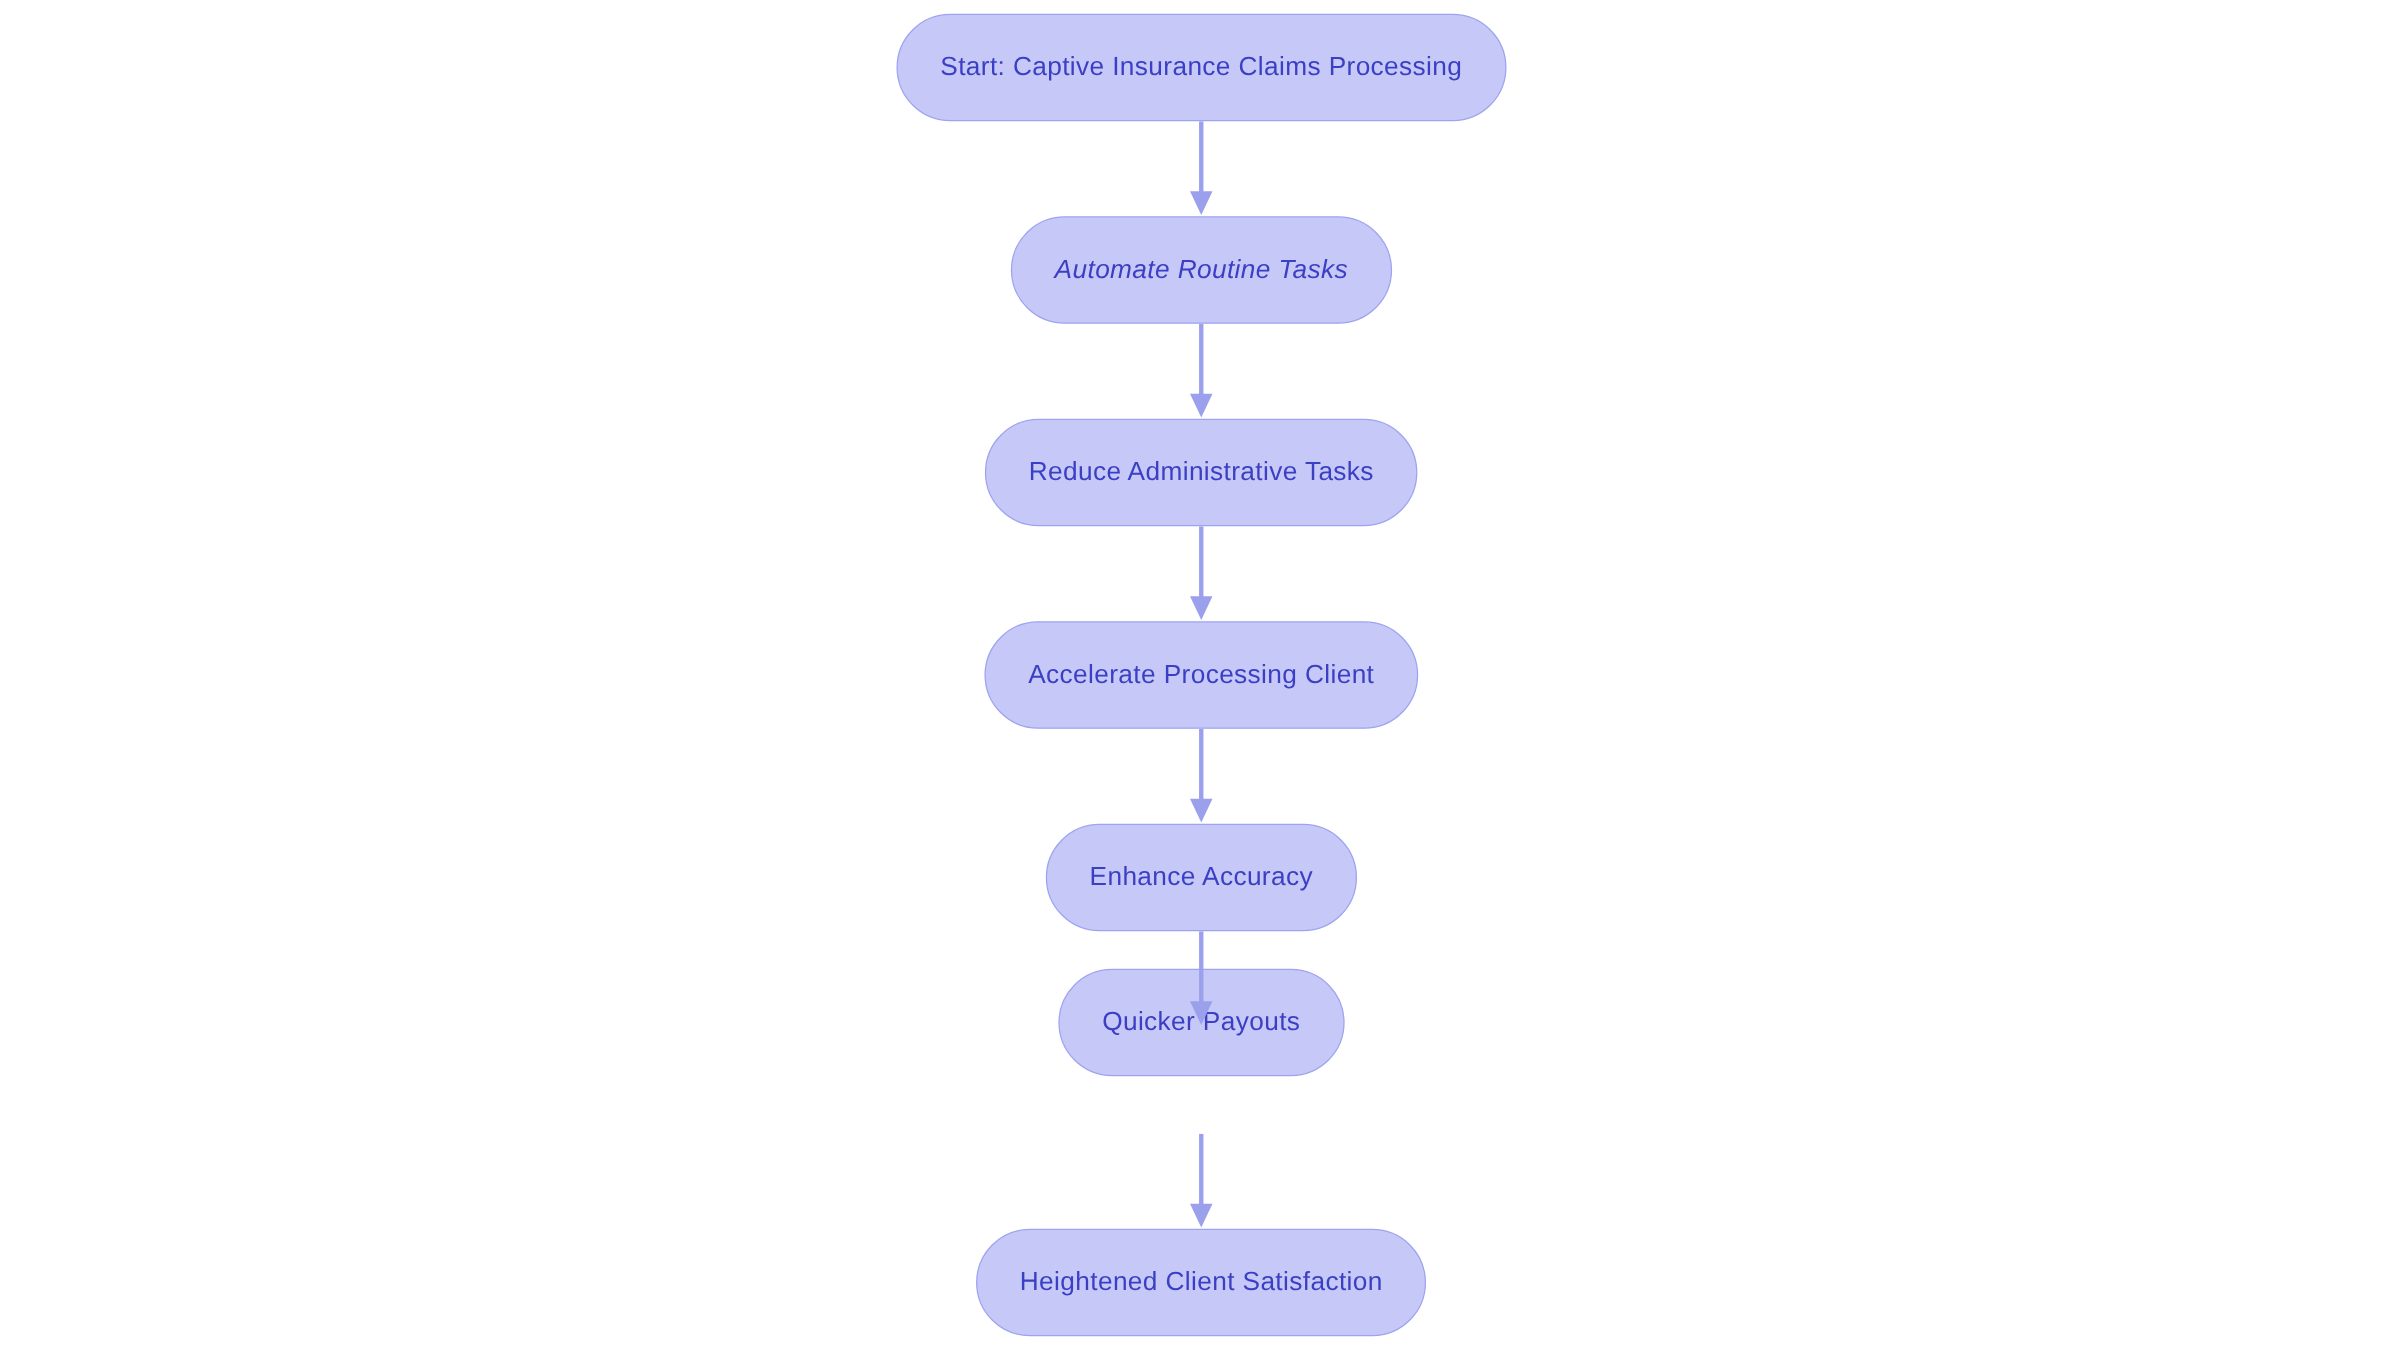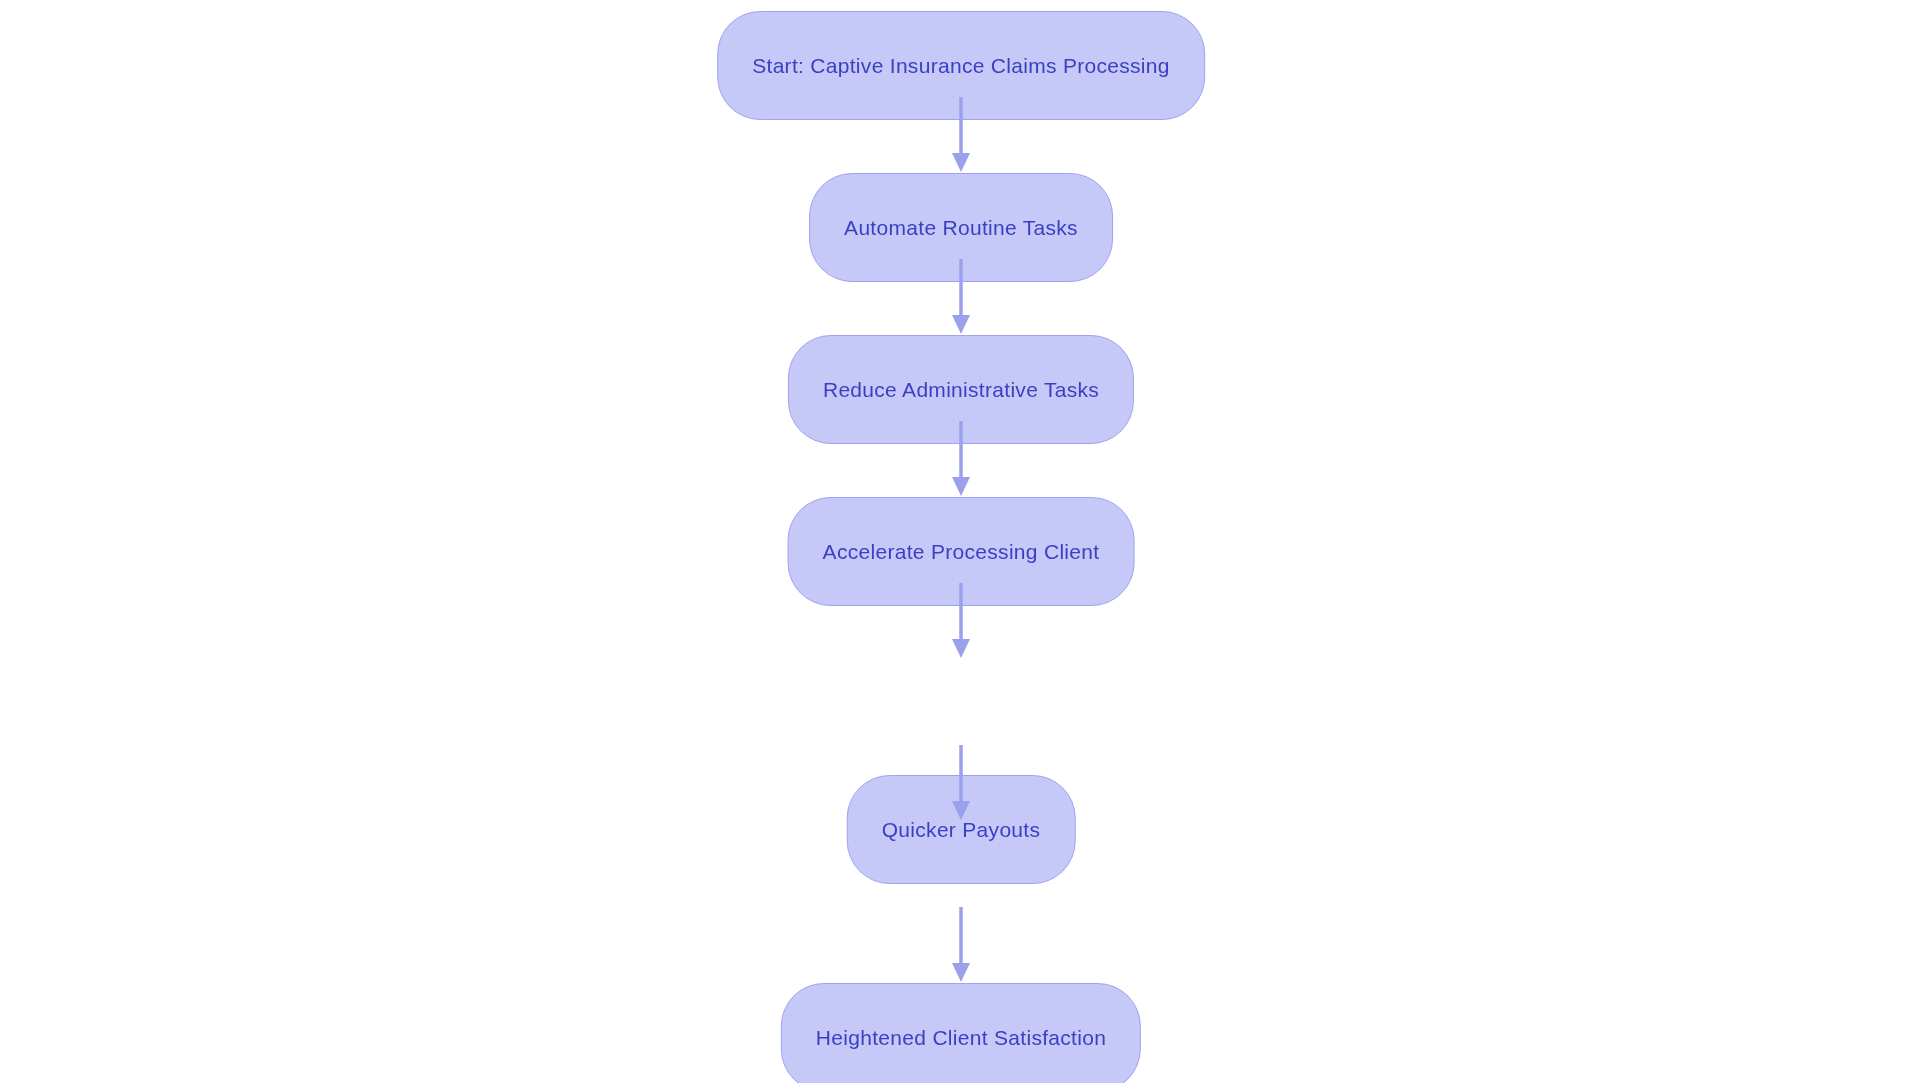--- a/index.html
+++ b/index.html
@@ -14,21 +14,21 @@
     background: #ffffff;
     font-family: "Liberation Sans", sans-serif;
   }
   .canvas {
     position: absolute;
     inset: 0;
   }
   .node {
     position: absolute;
     transform: translateX(-50%);
-    height: 109px;
+    height: 86px;
     box-sizing: border-box;
     display: flex;
     align-items: center;
     justify-content: center;
     padding: 0 34px;
     white-space: nowrap;
     background: var(--node-fill, #c6c9f7);
     border: 1.5px solid var(--node-border, #9da3ef);
     border-radius: 43px;
   }
@@ -49,28 +49,31 @@
     fill: var(--arrow-color, #9aa0ec);
   }
 </style>
 </head>
 <body style="background: rgb(255, 255, 255);">
 
 <div class="canvas">
     <div class="node" style="top: 11px; left: 961px;">
     <span class="node-label">Start: Captive Insurance Claims Processing</span>
   </div>
-    <div class="node" style="top: 173px; left: 961px;">
+    <div class="node" style="top: 173px; left: 961px; font-style: italic;">
     <span class="node-label">Automate Routine Tasks</span>
   </div>
     <div class="node" style="top: 335px; left: 961px;">
     <span class="node-label">Reduce Administrative Tasks</span>
   </div>
     <div class="node" style="top: 497px; left: 961px;">
     <span class="node-label">Accelerate Processing Client</span>
+  </div>
+    <div class="node" style="top: 659px; left: 961px;">
+    <span class="node-label">Enhance Accuracy</span>
   </div>
     <div class="node" style="top: 775px; left: 961px;">
     <span class="node-label">Quicker Payouts</span>
   </div>
     <div class="node" style="top: 983px; left: 961px;">
     <span class="node-label">Heightened Client Satisfaction</span>
   </div>
     <svg class="arrow" width="24" height="76" viewBox="0 0 24 76" style="top: 97px; left: 961px;">
     <line x1="12" y1="0" x2="12" y2="58" stroke-width="3.5"></line>
     <polygon points="3,56 21,56 12,75"></polygon>

